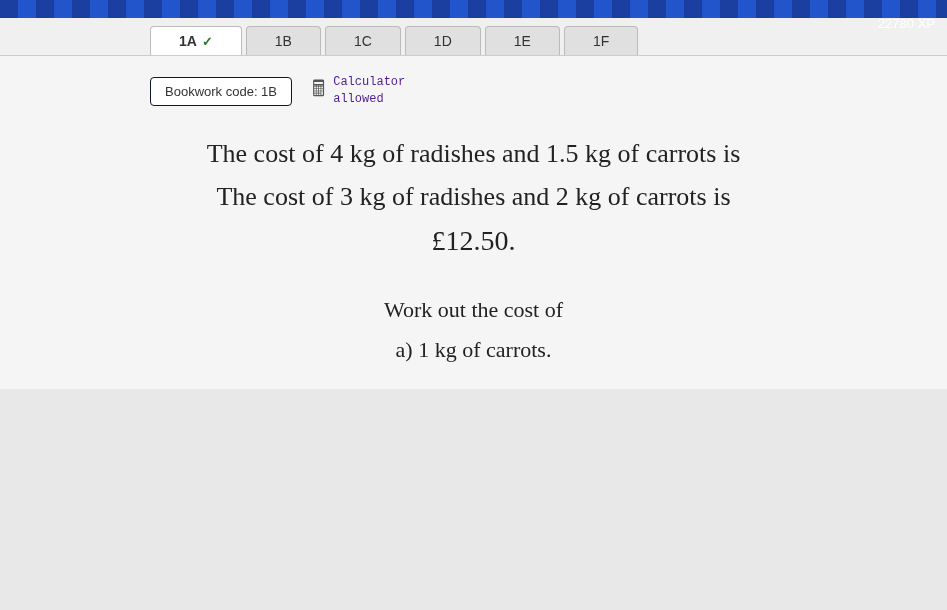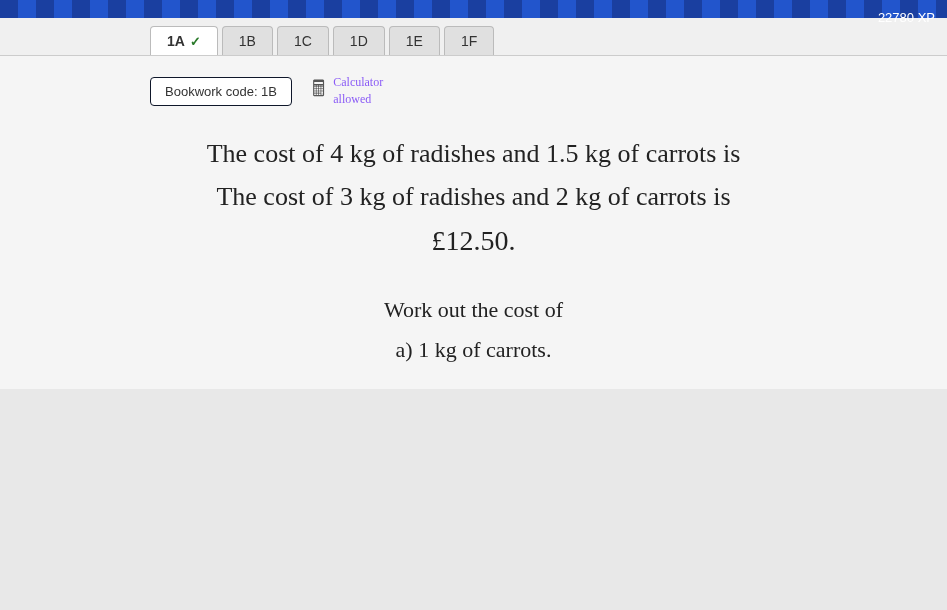--- a/index.html
+++ b/index.html
@@ -28,42 +28,42 @@
         #2255cc 18px,
         #2255cc 36px,
         #1a3fa0 36px
       );
       background-size: 36px 18px;
     }
 
     
     .xp-display {
       position: absolute;
-      top: 10px;
+      top: 16px;
       right: 12px;
       color: #ffffff;
       font-size: 13px;
       font-family: Arial, sans-serif;
       font-weight: 500;
       z-index: 10;
     }
 
     
     .nav-bar {
       background-color: #f0f0f0;
       padding: 8px 0 0 0;
       display: flex;
       align-items: flex-end;
       padding-left: 150px;
       gap: 4px;
       border-bottom: 1px solid #ccc;
     }
 
     .tab {
-      padding: 6px 16px;
+      padding: 6px 28px;
       font-family: Arial, sans-serif;
       font-size: 14px;
       cursor: pointer;
       border: 1px solid #bbb;
       border-bottom: none;
       border-radius: 4px 4px 0 0;
       background-color: #e0e0e0;
       color: #333;
       display: flex;
       align-items: center;
@@ -118,23 +118,23 @@
       align-items: center;
       gap: 8px;
     }
 
     .calc-icon {
       font-size: 22px;
       color: #555;
     }
 
     .calculator-text {
-      font-family: Liberation Serif, serif;
+      font-family: Liberation Mono, monospace;
       font-size: 12px;
-      color: #8b5cf6;
+      color: #4c1d95;
       line-height: 1.4;
     }
 
     
     .problem-section {
       text-align: center;
       padding: 0 20px;
     }
 
     .problem-line {

